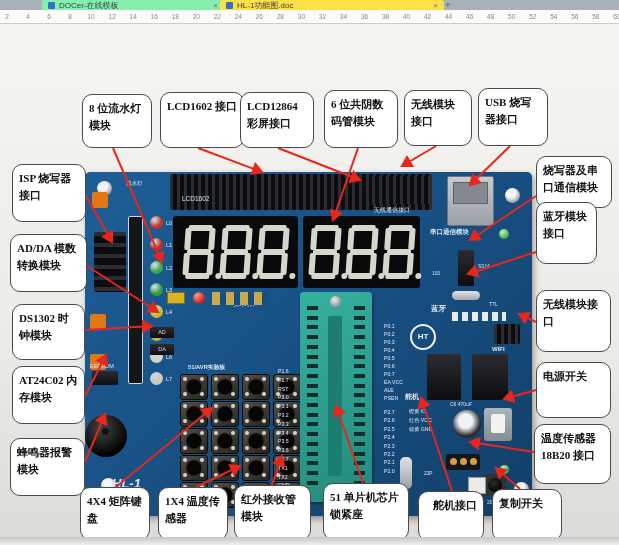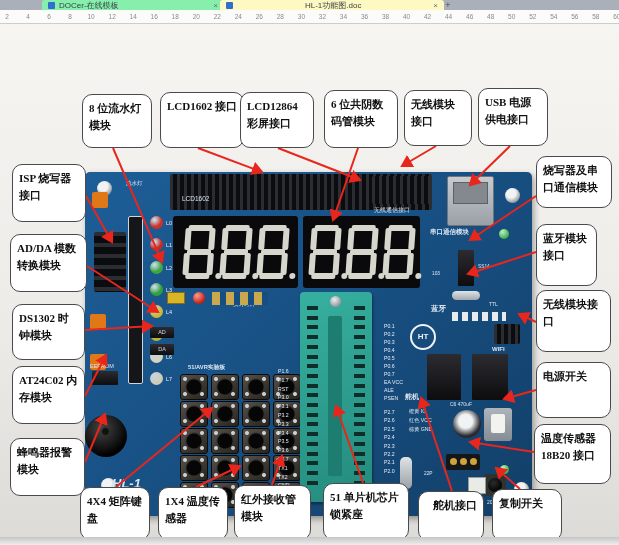--- a/index.html
+++ b/index.html
@@ -3,21 +3,21 @@
 <meta charset="utf-8">
 <style>
   html,body{margin:0;padding:0;background:#a8aeb8;}
   .stage{position:relative;width:619px;height:545px;overflow:hidden;
          font-family:"Liberation Sans",sans-serif;}
   
   .tabbar{position:absolute;left:0;top:0;width:619px;height:10px;background:#aab0ba;}
   .tab{position:absolute;top:0;height:10px;display:flex;align-items:center;gap:4px;
        padding:0 6px;font-size:8px;color:#3a3f46;overflow:hidden;border-radius:3px 3px 0 0;}
   .tab1{left:42px;width:170px;background:#86efac;}
-  .tab2{left:220px;width:212px;background:#fef9c3;text-align:center;}
+  .tab2{left:220px;width:212px;background:#fde047;}
   .tabicon{width:7px;height:7px;border-radius:1px;background:#2f6fd0;flex:0 0 auto;}
   .tablabel{white-space:nowrap;overflow:hidden;flex:1 1 auto;}
   .tabclose{color:#6a6f78;font-size:8px;flex:0 0 auto;}
   .newtab{position:absolute;left:440px;top:0;width:16px;height:10px;color:#4a4f58;
           font-size:9px;text-align:center;line-height:10px;}
   .ruler{position:absolute;left:0;top:10px;width:619px;height:13px;background:#fbfbfa;
          border-bottom:1px solid #cdcdcb;}
   .rnum{position:absolute;top:3px;font-size:6.5px;color:#8a8a88;transform:translateX(-50%);}
   
   .photo{position:absolute;left:0;top:24px;width:619px;height:513px;
@@ -380,28 +380,28 @@
       <line x1="452" y1="491" x2="421" y2="398" stroke="#e8261c" stroke-width="2" marker-end="url(#arr)"></line>
       <line x1="520" y1="489" x2="496" y2="468" stroke="#e8261c" stroke-width="2" marker-end="url(#arr)"></line>
     </svg>
 
   <div id="callouts">
       <div class="co" style="left: 82px; top: 94px; width: 70px; min-height: 54px;">8 位流水灯模块</div>
       <div class="co" style="left: 160px; top: 92px; width: 84px; min-height: 56px;">LCD1602 接口</div>
       <div class="co" style="left: 240px; top: 92px; width: 74px; min-height: 56px;">LCD12864 彩屏接口</div>
       <div class="co" style="left: 324px; top: 90px; width: 74px; min-height: 58px;">6 位共阴数码管模块</div>
       <div class="co" style="left: 404px; top: 90px; width: 68px; min-height: 56px;">无线模块接口</div>
-      <div class="co" style="left: 478px; top: 88px; width: 70px; min-height: 58px;">USB 电源供电接口</div>
+      <div class="co" style="left: 478px; top: 88px; width: 70px; min-height: 58px;">USB 烧写器接口</div>
       <div class="co" style="left: 12px; top: 164px; width: 74px; min-height: 58px;">ISP 烧写器接口</div>
       <div class="co" style="left: 10px; top: 234px; width: 77px; min-height: 58px;">AD/DA 模数转换模块</div>
       <div class="co" style="left: 12px; top: 304px; width: 73px; min-height: 56px;">DS1302 时钟模块</div>
       <div class="co" style="left: 12px; top: 366px; width: 73px; min-height: 58px;">AT24C02 内存模块</div>
       <div class="co" style="left: 10px; top: 438px; width: 75px; min-height: 58px;">蜂鸣器报警模块</div>
       <div class="co" style="left: 536px; top: 156px; width: 76px; min-height: 52px;">烧写器及串口通信模块</div>
-      <div class="co" style="left: 536px; top: 224px; width: 61px; min-height: 62px;">蓝牙模块接口</div>
+      <div class="co" style="left: 536px; top: 202px; width: 61px; min-height: 62px;">蓝牙模块接口</div>
       <div class="co" style="left: 536px; top: 290px; width: 75px; min-height: 62px;">无线模块接口</div>
       <div class="co" style="left: 536px; top: 362px; width: 75px; min-height: 56px;">电源开关</div>
       <div class="co" style="left: 534px; top: 424px; width: 77px; min-height: 60px;">温度传感器 18B20 接口</div>
       <div class="co" style="left: 80px; top: 487px; width: 70px; min-height: 53px;">4X4 矩阵键盘</div>
       <div class="co" style="left: 158px; top: 487px; width: 70px; min-height: 53px;">1X4 温度传感器</div>
       <div class="co" style="left: 234px; top: 485px; width: 77px; min-height: 55px;">红外接收管模块</div>
       <div class="co" style="left: 323px; top: 483px; width: 86px; min-height: 57px;">51 单片机芯片锁紧座</div>
       <div class="co" style="left: 418px; top: 491px; width: 66px; min-height: 50px; text-align: right;">舵机接口</div>
       <div class="co" style="left: 492px; top: 489px; width: 70px; min-height: 52px;">复制开关</div>
     </div>

